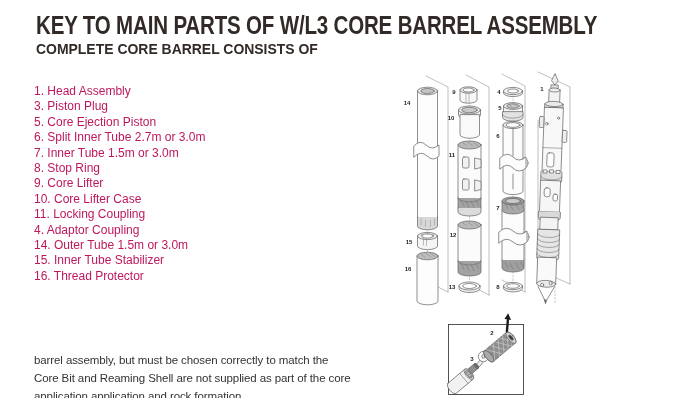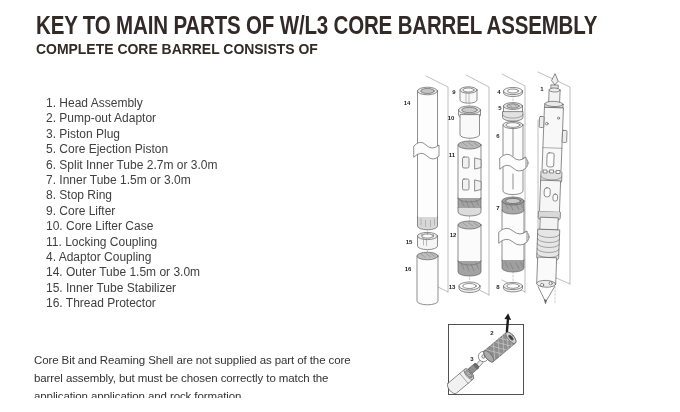--- a/index.html
+++ b/index.html
@@ -2,54 +2,53 @@
 <html><head>
 <meta charset="utf-8">
 <style>
   html,body{margin:0;padding:0;background:#ffffff;}
   .page{position:relative;width:680px;height:398px;background:#ffffff;overflow:hidden;
         font-family:"Liberation Sans",sans-serif;color:#2f2f2f;padding-left:36px;}
   .title{position:absolute;left:36px;top:11px;font-size:25px;font-weight:600;color:#312a27;
          white-space:nowrap;letter-spacing:-0.2px;transform:scaleX(0.82);transform-origin:left top;}
   .subtitle{position:absolute;left:36px;top:40px;font-size:15.5px;font-weight:600;color:#312a27;
          white-space:nowrap;transform:scaleX(0.9);transform-origin:left top;}
-  .parts-list{position:absolute;left:34px;top:84px;margin:12px;padding:0;list-style:none;
-         font-size:12px;line-height:15.4px;color:#404040;}
+  .parts-list{position:absolute;left:34px;top:84px;margin:0;padding:0;list-style:none;
+         font-size:12px;line-height:15.4px;color:#be185d;}
   .note{position:absolute;left:34px;top:351px;font-size:11.5px;line-height:18px;color:#333333;
          letter-spacing:-0.1px;white-space:nowrap;}
   .diagram{position:absolute;left:390px;top:60px;width:290px;height:352px;}
 </style>
 </head>
 <body>
 
 <div class="page">
 
   <div class="title">KEY TO MAIN PARTS OF W/L3 CORE BARREL ASSEMBLY</div>
   <div class="subtitle">COMPLETE CORE BARREL CONSISTS OF</div>
 
   <ol class="parts-list">
     <li>1. Head Assembly</li>
-    <li>2. Pump-out Adaptor</li>
     <li>3. Piston Plug</li>
     <li>5. Core Ejection Piston</li>
     <li>6. Split Inner Tube 2.7m or 3.0m</li>
     <li>7. Inner Tube 1.5m or 3.0m</li>
     <li>8. Stop Ring</li>
     <li>9. Core Lifter</li>
     <li>10. Core Lifter Case</li>
     <li>11. Locking Coupling</li>
     <li>4. Adaptor Coupling</li>
     <li>14. Outer Tube 1.5m or 3.0m</li>
     <li>15. Inner Tube Stabilizer</li>
     <li>16. Thread Protector</li>
   </ol>
 
   <div class="note">
+    <div>barrel assembly, but must be chosen correctly to match the</div>
     <div>Core Bit and Reaming Shell are not supplied as part of the core</div>
-    <div>barrel assembly, but must be chosen correctly to match the</div>
     <div>application application and rock formation.</div>
   </div>
 
   <svg class="diagram" viewBox="0 0 290 352" xmlns="http://www.w3.org/2000/svg">
     <g stroke="#606060" stroke-width="0.7" fill="none" stroke-linecap="round">
 
       <g stroke="#8a8a8a" stroke-width="0.55">
         <path d="M36,16 L58,27 L58,232 M36,221 L58,232"></path>
         <path d="M76,15 L99,27 L99,235 M76,223 L99,235"></path>
         <path d="M112,14 L135,26 L135,232 M112,220 L135,232"></path>

